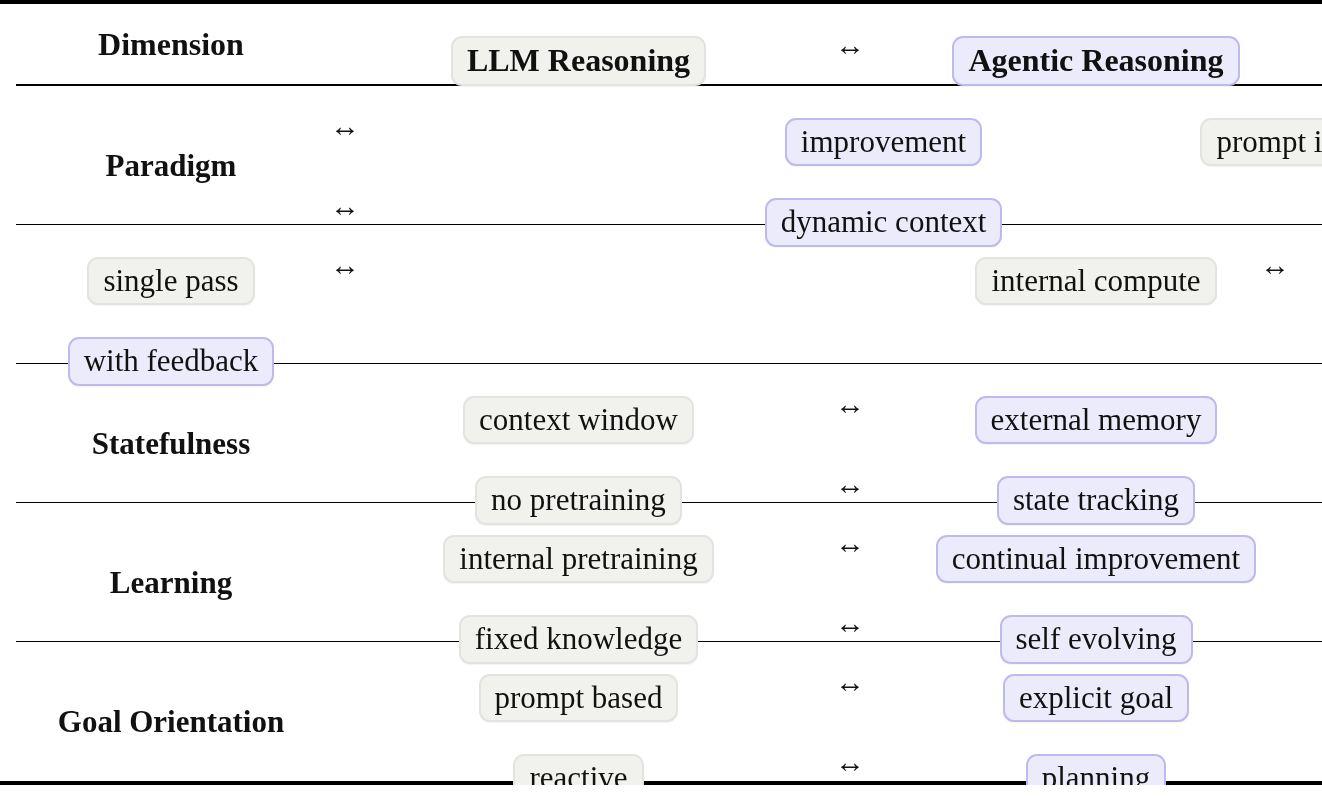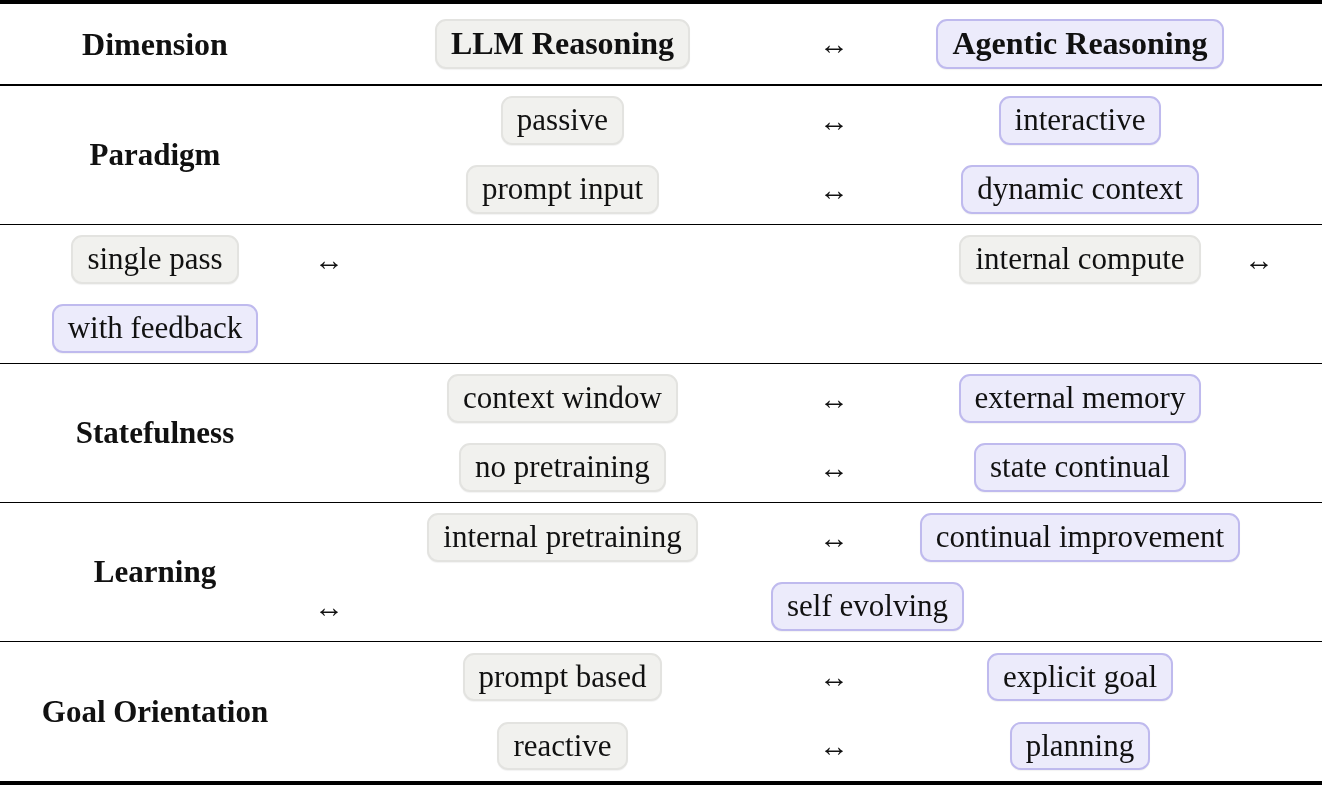--- a/index.html
+++ b/index.html
@@ -14,20 +14,21 @@
   html, body {
     background: #ffffff;
     font-family: "Liberation Serif", "DejaVu Serif", serif;
     color: var(--text-color);
   }
   .table {
     width: 1322px;
     border-top: 4px solid var(--rule-color);
     border-bottom: 4px solid var(--rule-color);
     margin: 0;
+    padding-left: 16px;
   }
   .row {
     display: grid;
     grid-template-columns: 310px 505px 105px 320px 82px;
     align-items: center;
   }
   .row.header {
     height: 82px;
     border-bottom: 2.5px solid var(--rule-color);
   }
@@ -56,20 +57,21 @@
     font-size: 30px;
   }
   .box {
     display: inline-block;
     font-size: 31px;
     line-height: 1.3;
     padding: 2px 14px;
     border-radius: 11px;
     white-space: nowrap;
     box-shadow: 0 1px 1px rgba(0,0,0,0.05);
+    margin-top: 32px;
   }
   .box.gray {
     background: var(--llm-box-bg);
     border: 2px solid var(--llm-box-border);
   }
   .box.purple {
     background: var(--agentic-box-bg);
     border: 2.5px solid var(--agentic-box-border);
   }
   .box.bold { font-weight: bold; font-size: 32px; }
@@ -88,28 +90,25 @@
       <span>↔</span>
     </div>
     <div class="cell">
       <span class="box purple bold">Agentic Reasoning</span>
     </div>
     <div class="cell"></div>
   </div>
 
   <div class="row body">
     <div class="cell dim">Paradigm</div>
-    <div class="cell">
-        <span class="box gray">passive</span>
-      </div>
-    <div class="cell arr">
-        <span>↔</span>
-      </div>
-    <div class="cell">
-        <span class="box purple">interactive</span>
+    <div class="cell arr">
+        <span>↔</span>
+      </div>
+    <div class="cell">
+        <span class="box purple">improvement</span>
       </div>
     <div class="cell"></div>
     <div class="cell">
         <span class="box gray">prompt input</span>
       </div>
     <div class="cell arr">
         <span>↔</span>
       </div>
     <div class="cell">
         <span class="box purple">dynamic context</span>
@@ -149,37 +148,40 @@
         <span class="box purple">external memory</span>
       </div>
     <div class="cell"></div>
     <div class="cell">
         <span class="box gray">no pretraining</span>
       </div>
     <div class="cell arr">
         <span>↔</span>
       </div>
     <div class="cell">
-        <span class="box purple">state continual</span>
+        <span class="box purple">state tracking</span>
       </div>
     <div class="cell"></div>
   </div>
 
   <div class="row body">
     <div class="cell dim">Learning</div>
     <div class="cell">
         <span class="box gray">internal pretraining</span>
       </div>
     <div class="cell arr">
         <span>↔</span>
       </div>
     <div class="cell">
         <span class="box purple">continual improvement</span>
       </div>
     <div class="cell"></div>
+    <div class="cell">
+        <span class="box gray">fixed knowledge</span>
+      </div>
     <div class="cell arr">
         <span>↔</span>
       </div>
     <div class="cell">
         <span class="box purple">self evolving</span>
       </div>
     <div class="cell"></div>
   </div>
 
   <div class="row body">

